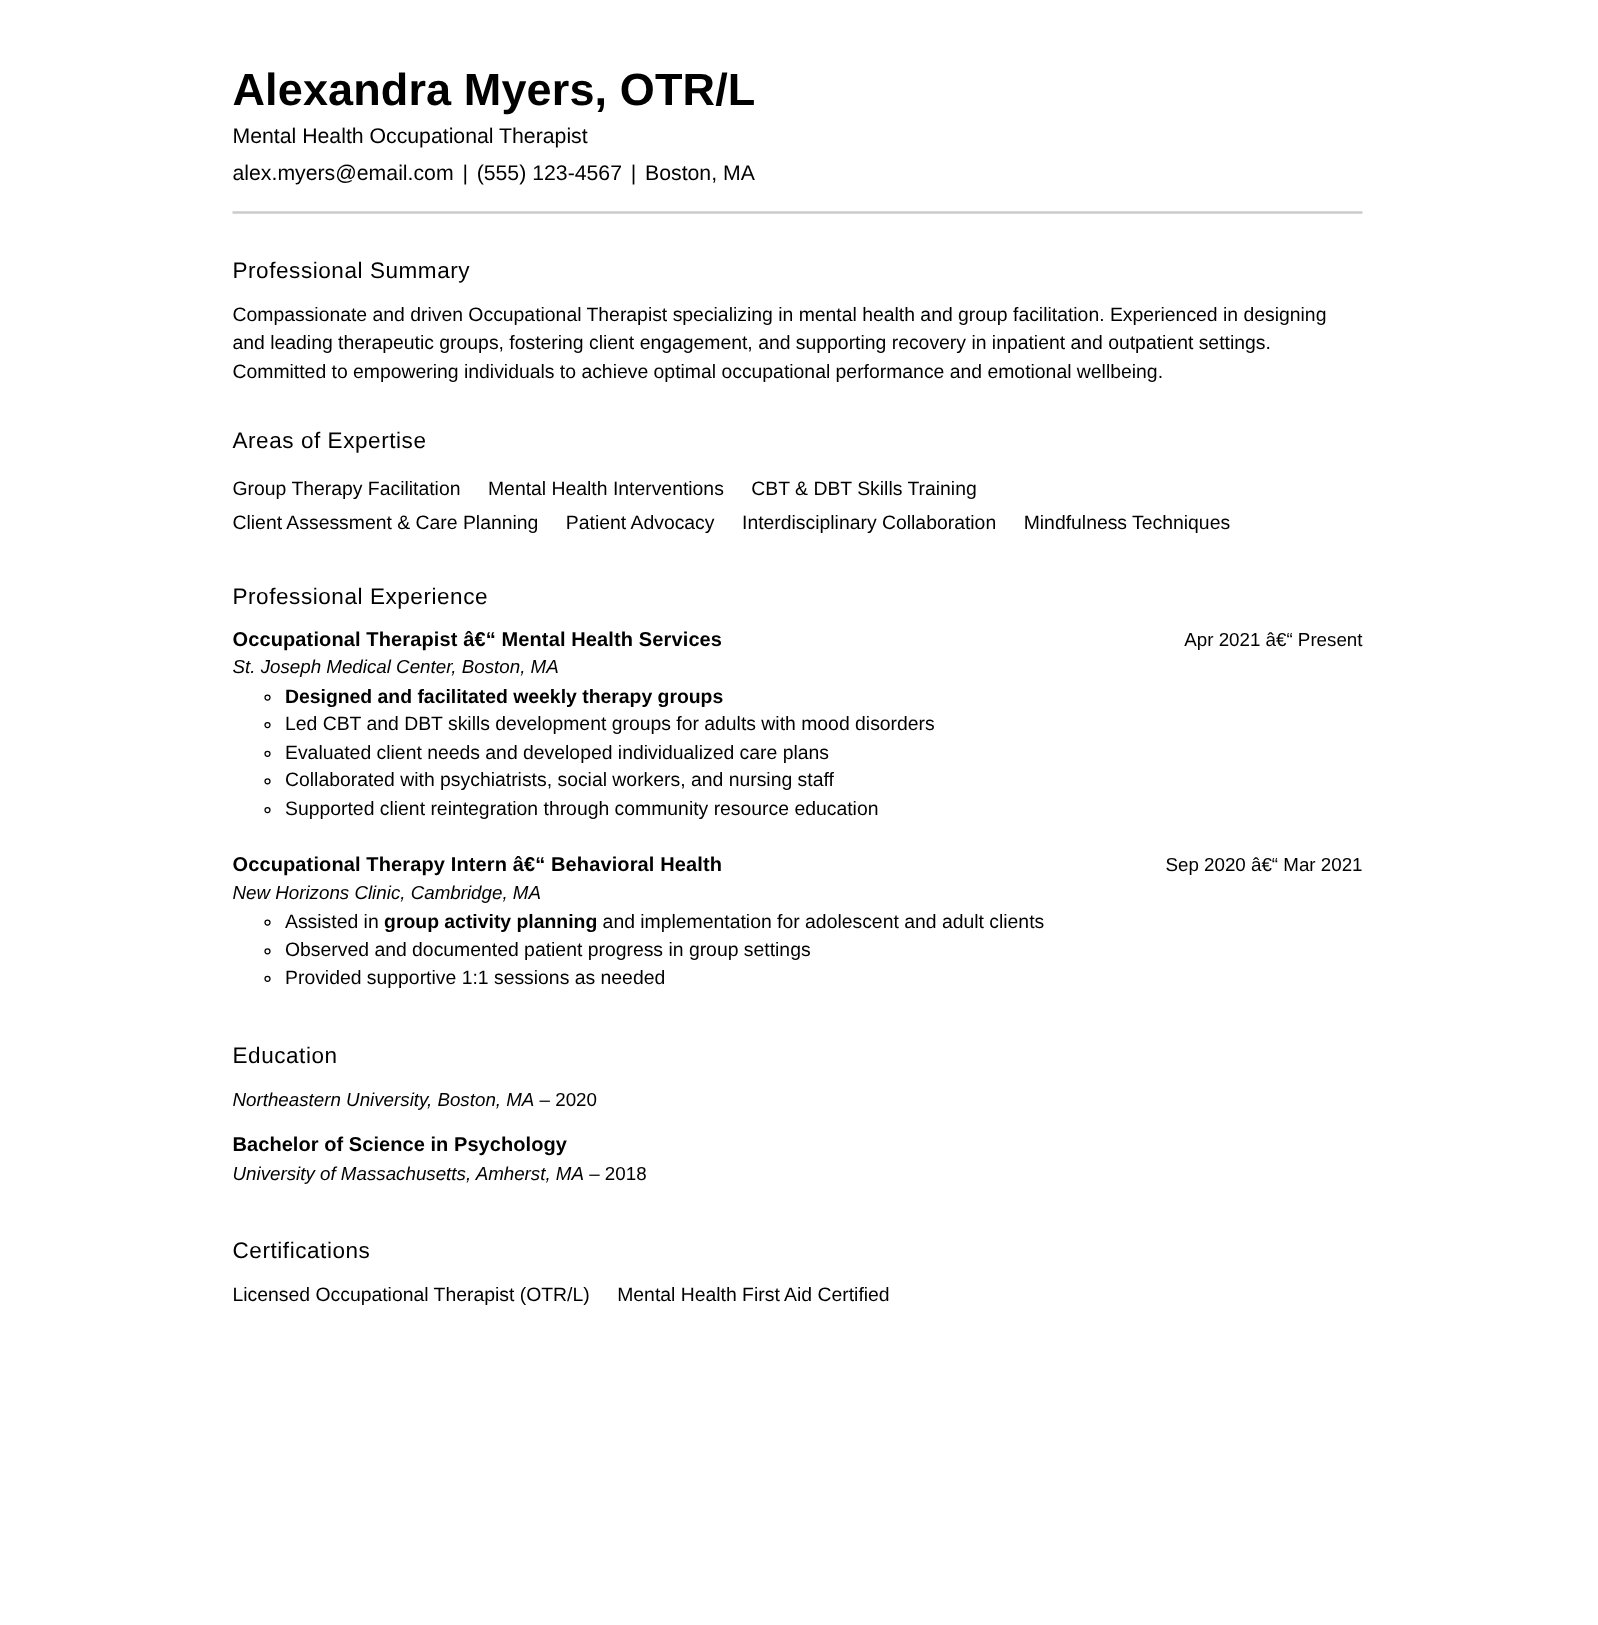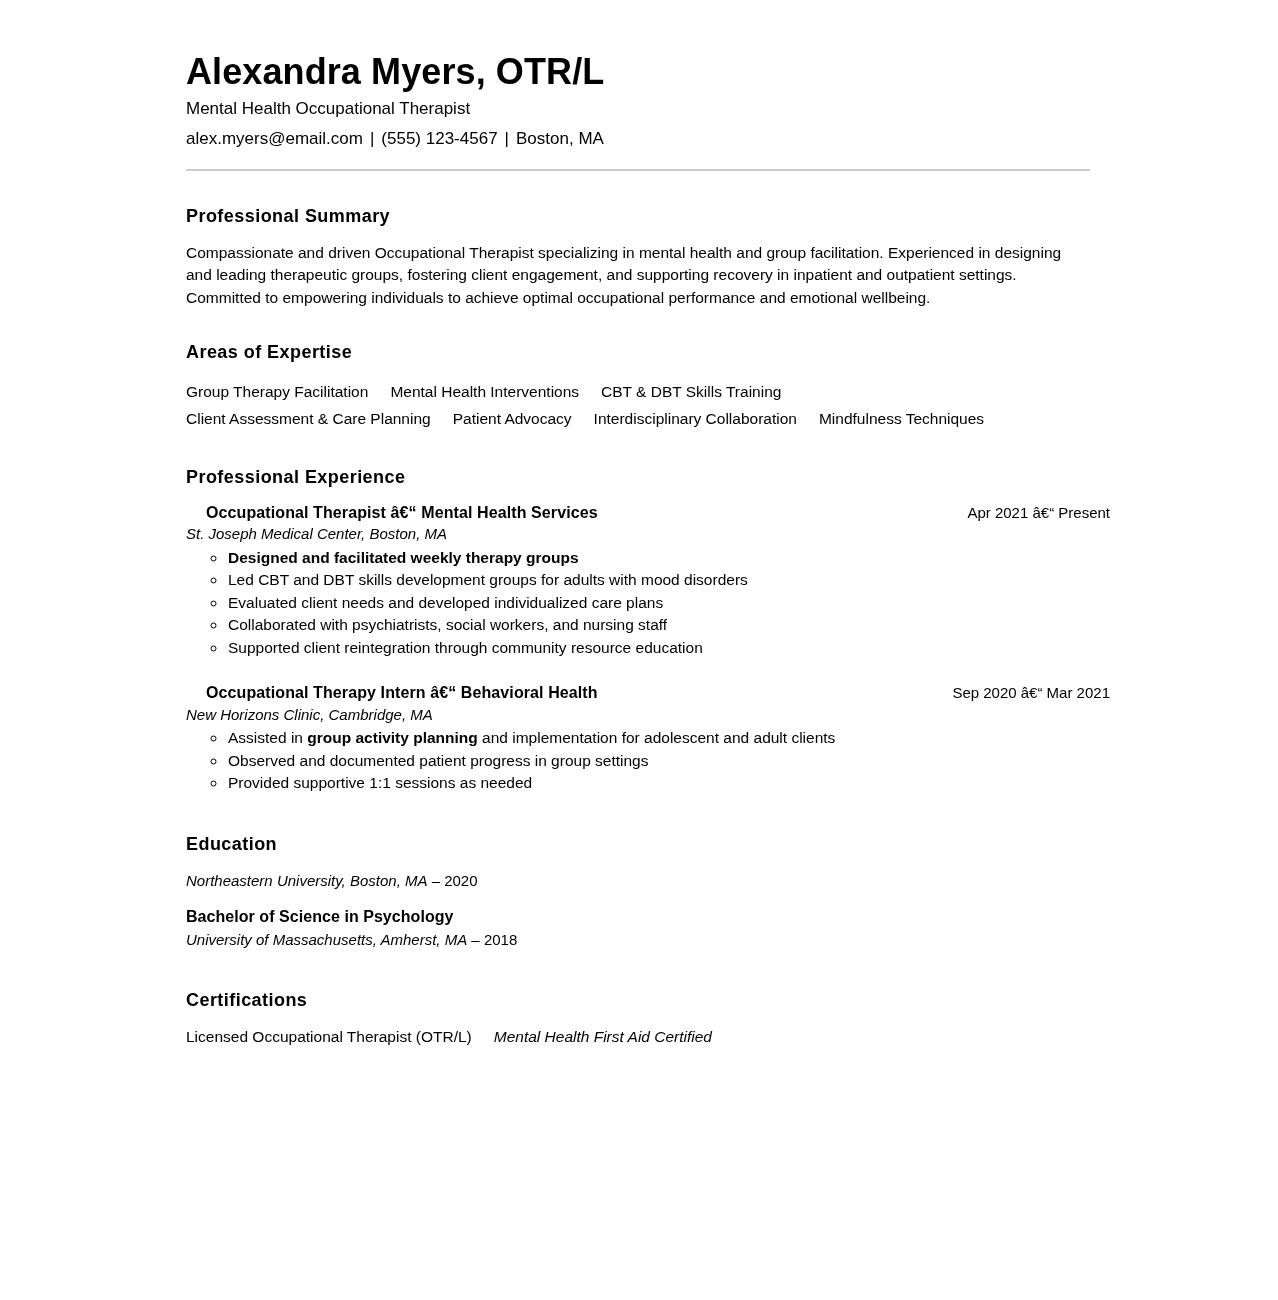--- a/index.html
+++ b/index.html
@@ -57,21 +57,21 @@
   
   .section { margin: 0; }
   .section-summary   { padding-top: 35px; }
   .section-expertise { padding-top: 33px; }
   .section-experience{ padding-top: 35px; }
   .section-education { padding-top: 40px; }
   .section-certs     { padding-top: 40px; }
 
   .section-title {
     font-size: 18px;
-    font-weight: bold;
+    font-weight: normal;
     letter-spacing: 0.45px;
     line-height: 1.2;
     margin: 0 0 14px 0;
   }
 
   .summary-text {
     font-size: 15.5px;
     line-height: 1.45;
     margin: 0;
     max-width: 880px;
@@ -92,21 +92,20 @@
   .expertise-item:last-child { margin-right: 0; }
 
   
   .job { margin: 0 0 24px 0; }
   .job:last-child { margin-bottom: 0; }
   .job-head {
     display: flex;
     justify-content: space-between;
     align-items: baseline;
     width: 904px;
-    margin-left: 20px;
   }
   .job-title {
     font-size: 16px;
     font-weight: bold;
     line-height: 1.3;
     letter-spacing: 0.1px;
   }
   .job-dates {
     font-size: 15px;
     line-height: 1.3;
@@ -154,21 +153,21 @@
   .cert-row {
     font-size: 15.5px;
     line-height: 1.6;
     margin: 0;
   }
   .cert-item {
     display: inline-block;
     margin-right: 22px;
     white-space: nowrap;
   }
-  .cert-item:last-child { margin-right: 0; font-style: italic; }
+  .cert-item:last-child { margin-right: 0; }
 </style>
 </head>
 <body>
 
 <div class="page">
   <div class="content">
 
     <div class="resume-header">
       <h1 class="name">Alexandra Myers, OTR/L</h1>
       <div class="headline">Mental Health Occupational Therapist</div>

